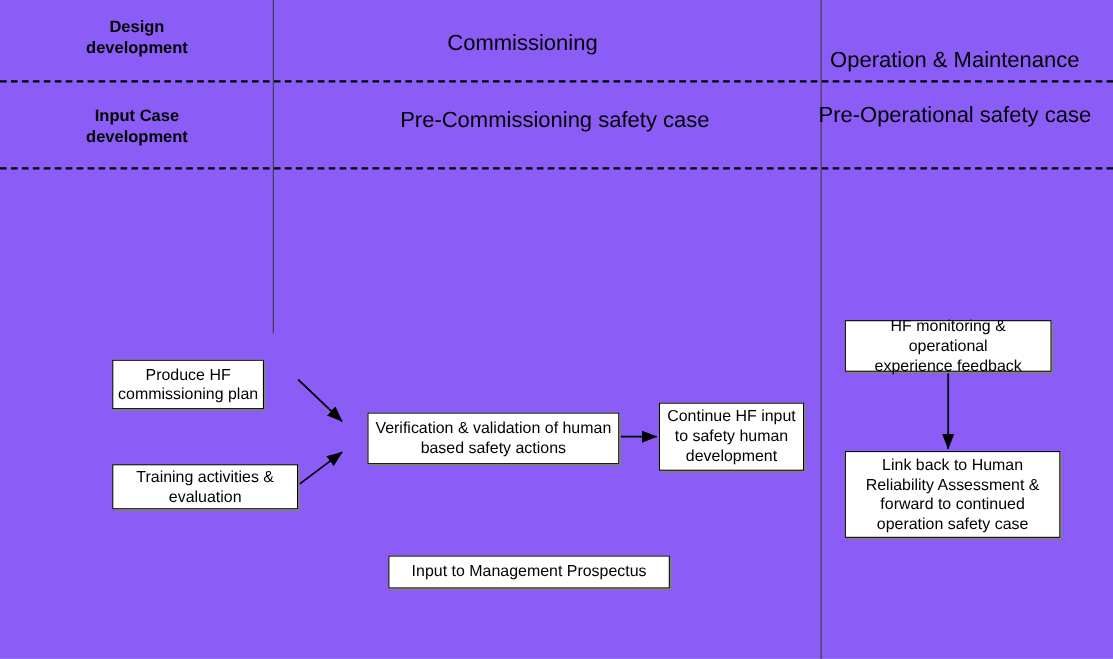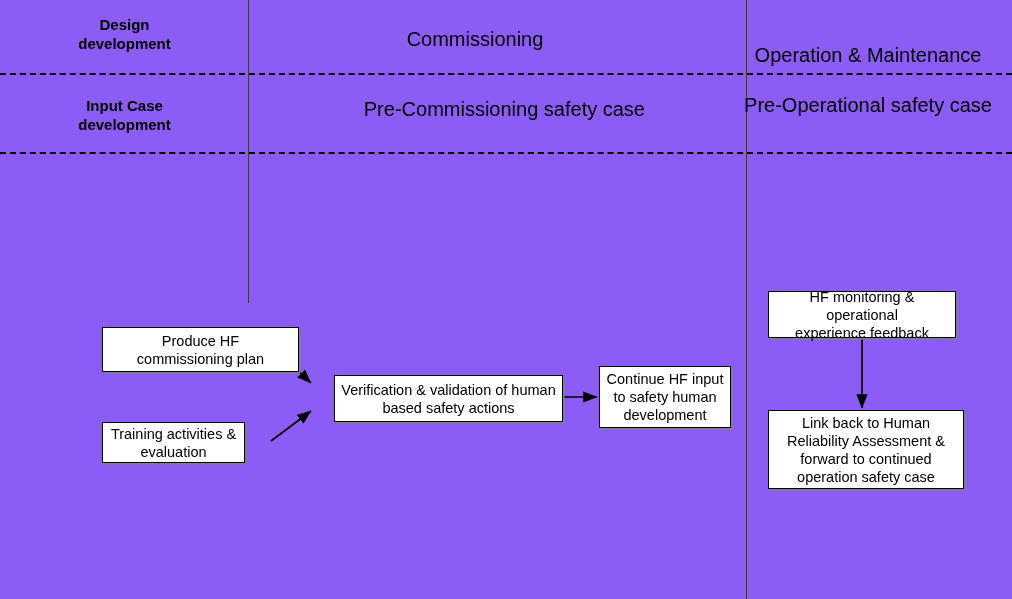--- a/index.html
+++ b/index.html
@@ -113,33 +113,34 @@
 
     <line x1="271" y1="345" x2="311" y2="383" stroke="#000000" stroke-width="1.6" marker-end="url(#arrowhead)"></line>
 
     <line x1="271" y1="441" x2="311" y2="411" stroke="#000000" stroke-width="1.6" marker-end="url(#arrowhead)"></line>
 
     <line x1="542" y1="397" x2="597" y2="397" stroke="#000000" stroke-width="1.6" marker-end="url(#arrowhead)"></line>
 
     <line x1="862" y1="338" x2="862" y2="408" stroke="#000000" stroke-width="1.6" marker-end="url(#arrowhead)"></line>
   </svg>
 
-  <div class="node" style="left:102px; top:327px; width:197px; height:45px;">Produce HF
+  <div class="node" style="left:102px; top:327px; width:138px; height:45px;">Produce HF
 commissioning plan</div>
 
-  <div class="node" style="left:102px; top:422px; width:143px; height:41px;">Training activities &amp;
+  <div class="node" style="left:102px; top:422px; width:169px; height:41px;">Training activities &amp;
 evaluation</div>
 
   <div class="node" style="left:313px; top:375px; width:229px; height:47px;margin-left:21px;">Verification &amp; validation of human
 based safety actions</div>
 
   <div class="node" style="left:599px; top:366px; width:132px; height:62px;">Continue HF input
 to safety human
 development</div>
 
+  <div class="node" style="left:353px; top:505px; width:256px; height:30px;">Input to Management Prospectus</div>
 
   <div class="node" style="left:768px; top:410px; width:196px; height:79px;">Link back to Human
 Reliability Assessment &amp;
 forward to continued
 operation safety case</div>
 
   <div class="node" style="left:768px; top:291px; width:188px; height:47px;">HF monitoring &amp; operational
 experience feedback</div>
 
 </div>

